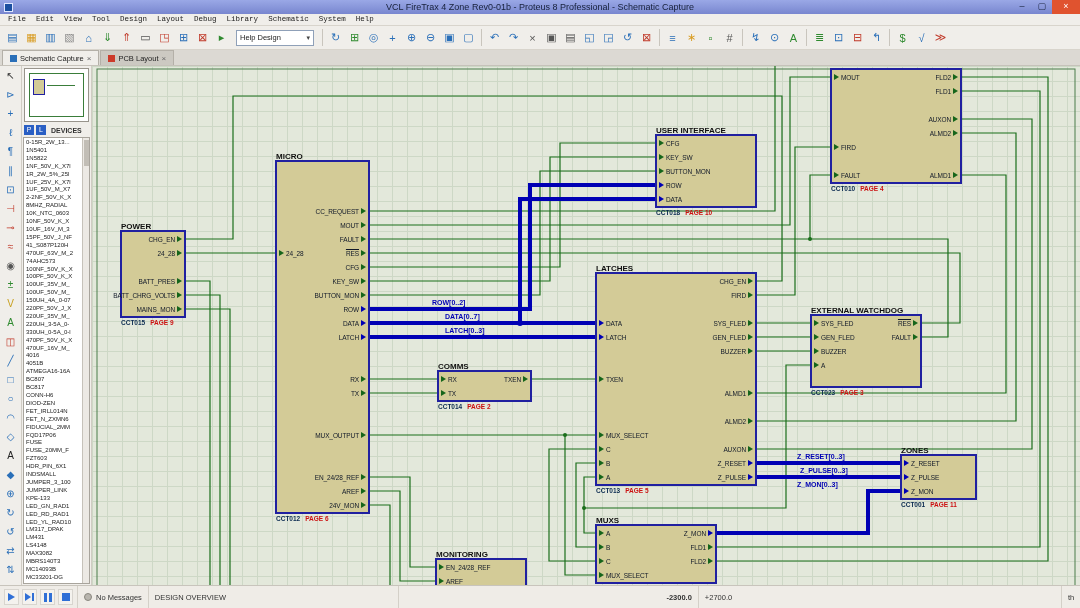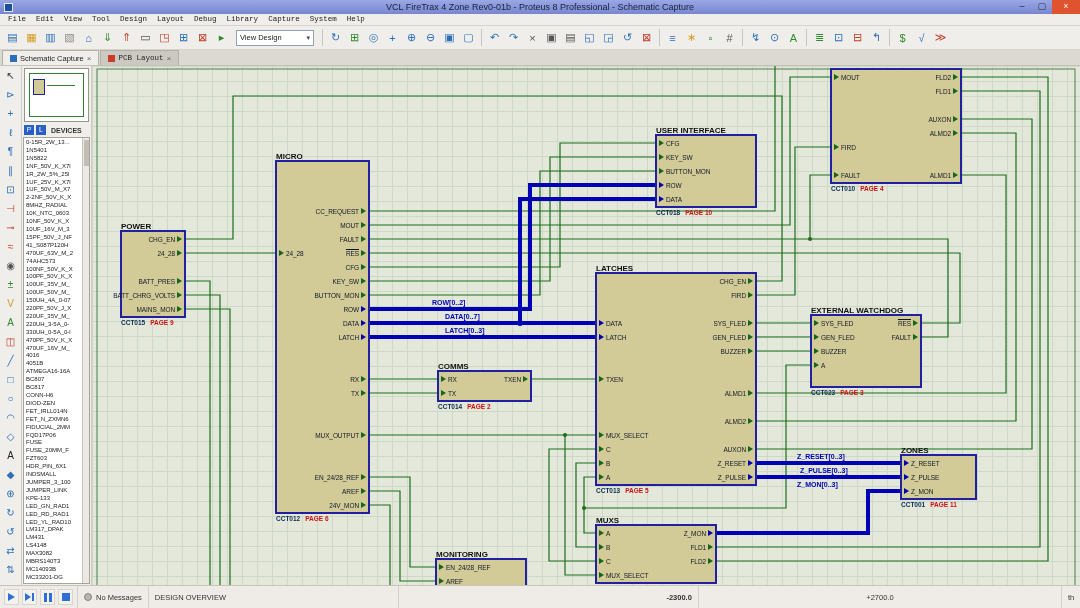--- a/index.html
+++ b/index.html
@@ -88,21 +88,21 @@
   .sim-btn { width: 15px; height: 16px; background: #f4f2ee; border: 1px solid #d8d5cf; display: flex; align-items: center; justify-content: center; }
   .icon-play { width: 0; height: 0; border-left: 7px solid #2f6fd6; border-top: 4.5px solid transparent; border-bottom: 4.5px solid transparent; }
   .icon-step { display: flex; align-items: center; gap: 1px; }
   .icon-step .t { width: 0; height: 0; border-left: 6px solid #2f6fd6; border-top: 4px solid transparent; border-bottom: 4px solid transparent; }
   .icon-step .bar { width: 2px; height: 8px; background: #2f6fd6; }
   .icon-pause { display: flex; gap: 2px; }
   .icon-pause i { width: 3px; height: 9px; background: #2f6fd6; }
   .icon-stop { width: 8px; height: 8px; background: #2f6fd6; }
   .msg-dot { width: 8px; height: 8px; border-radius: 50%; background: #b8b5ae; border: 1px solid #8a877f; margin-right: 4px; }
   .sb-coordx { width: 300px; justify-content: flex-end; font-weight: bold; }
-  .sb-coordy { flex: 1; justify-content: center; }
+  .sb-coordy { flex: 1; justify-content: flex-start; }
   .sb-units { width: 18px; border-right: none; }
 </style>
 </head>
 <body>
 
 <div class="titlebar">
   <div class="app-icon"></div>
   <div class="title-text">VCL FireTrax 4 Zone Rev0-01b - Proteus 8 Professional - Schematic Capture</div>
   <div class="win-controls">
     <div class="win-btn">–</div>
@@ -122,21 +122,21 @@
     <div class="menu-item">Tool</div>
 
     <div class="menu-item">Design</div>
 
     <div class="menu-item">Layout</div>
 
     <div class="menu-item">Debug</div>
 
     <div class="menu-item">Library</div>
 
-    <div class="menu-item">Capture</div>
+    <div class="menu-item">Schematic</div>
 
     <div class="menu-item">System</div>
 
     <div class="menu-item">Help</div>
   </div>
 
 <div class="toolbar">
   <div class="tb-group">
 
   <div class="tb-icon" style="color: rgb(42, 111, 184);">
@@ -170,21 +170,21 @@
         <span>⊞</span>
       </div>
       <div class="tb-icon" style="color: rgb(192, 58, 42);">
         <span>⊠</span>
       </div>
       <div class="tb-icon" style="color: rgb(47, 138, 47);">
         <span>▸</span>
       </div>
     </div>
   <div class="design-select">
-    <span>View Design</span>
+    <span>Help Design</span>
     <span class="caret">▾</span>
   </div>
   <div class="tb-sep"></div>
   <div class="tb-group">
 
   <div class="tb-icon" style="color: rgb(42, 111, 184);">
         <span>↻</span>
       </div>
       <div class="tb-icon" style="color: rgb(47, 138, 47);">
         <span>⊞</span>
@@ -300,21 +300,21 @@
 </div>
 
 <div class="tabbar">
 
     <div class="tab active" style="color: rgb(42, 111, 184);">
       <span class="tab-icon"></span>
       <span class="tab-label">Schematic Capture</span>
       <span class="tab-close">×</span>
     </div>
 
-    <div class="tab" style="color: rgb(204, 58, 42); font-family: Liberation Mono, monospace;">
+    <div class="tab" style="color: rgb(204, 58, 42);">
       <span class="tab-icon"></span>
       <span class="tab-label">PCB Layout</span>
       <span class="tab-close">×</span>
     </div>
   </div>
 
 <div class="main">
 
   <div class="mode-strip">
 

